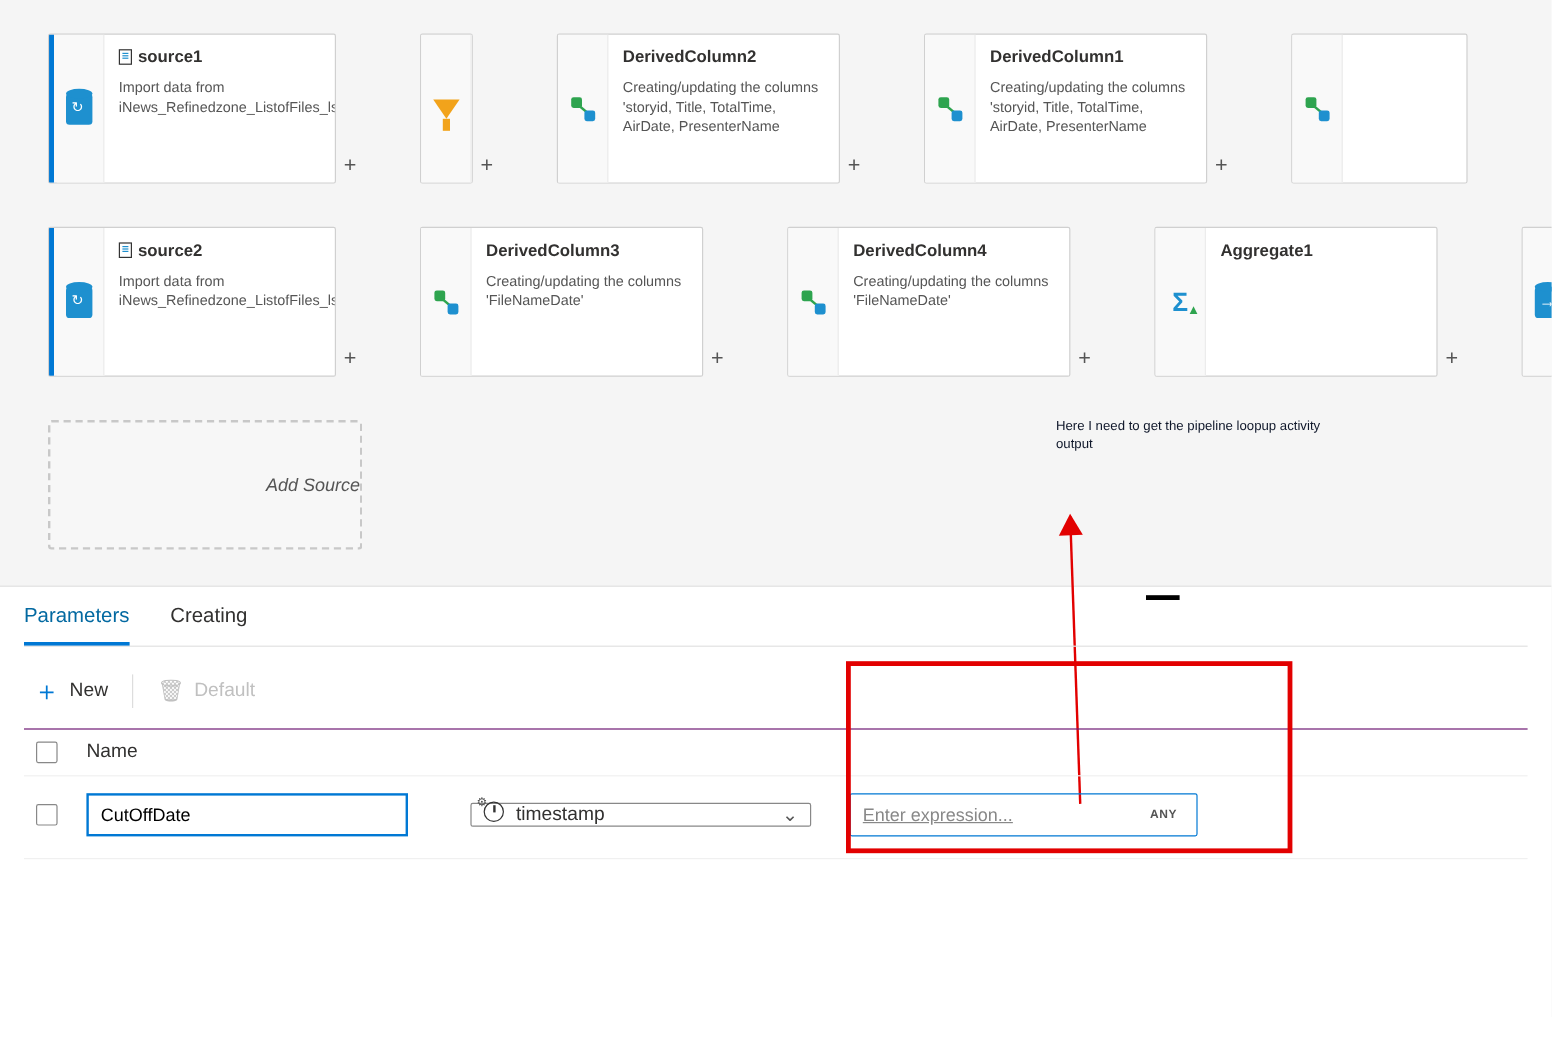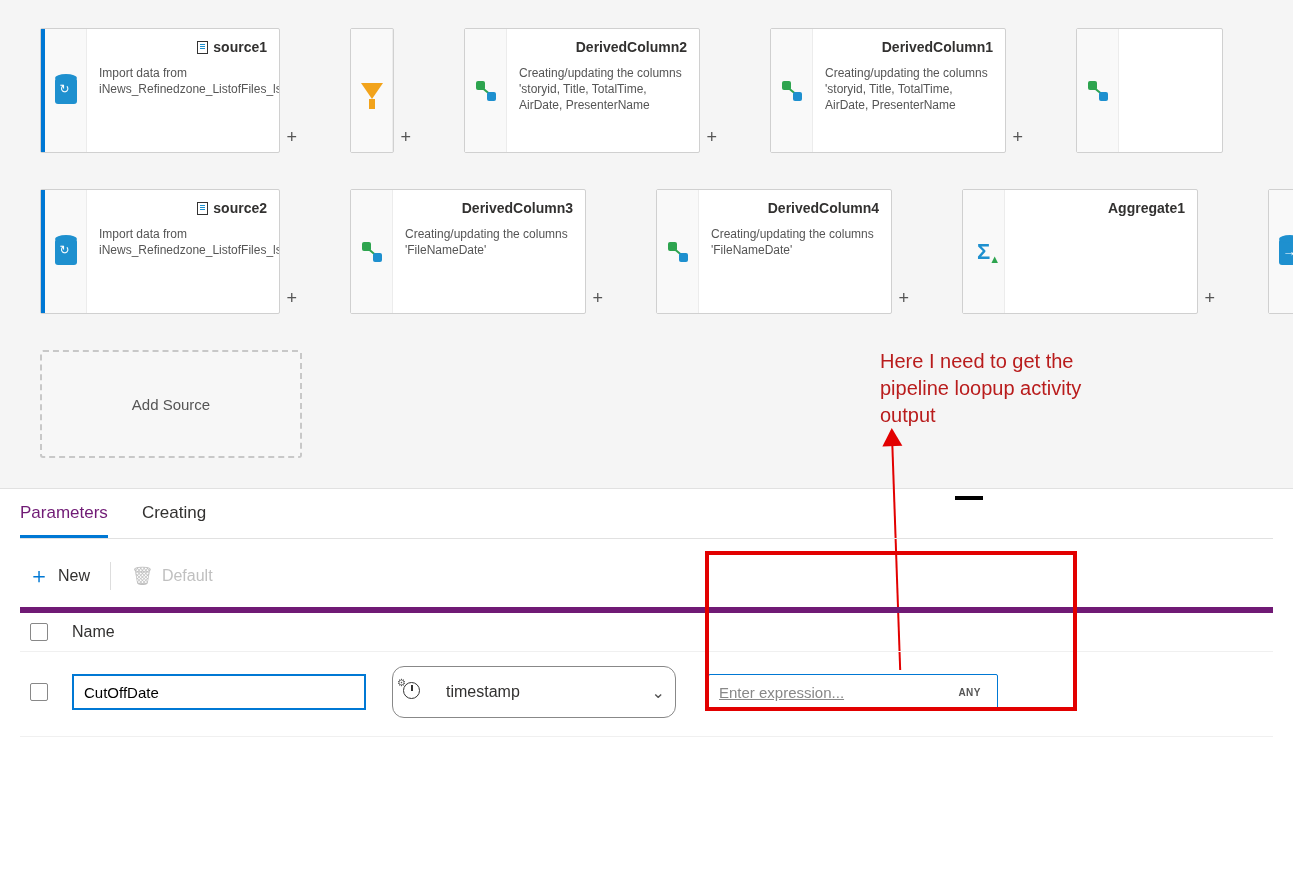--- a/index.html
+++ b/index.html
@@ -32,39 +32,40 @@
   .accent { width: 4px; background: #0078d4; }
   .icon-col {
     width: 42px;
     display: flex;
     align-items: center;
     justify-content: center;
     background: #f9f9f9;
     border-right: 1px solid #ececec;
   }
   .body-col { padding: 10px 12px 8px 12px; width: 192px; overflow: hidden; }
-  .node-title { font-weight: 600; font-size: 14px; margin-bottom: 10px; white-space: nowrap; text-align: right; }
+  .node-title { font-weight: 600; font-size: 14px; margin-bottom: 10px; white-space: nowrap; }
   .node-desc { font-size: 12px; color: #555; line-height: 1.35; }
   .plus {
     position: absolute;
     bottom: 4px; right: -18px;
     font-size: 18px; color: #555;
     font-weight: 400;
   }
   .add-source {
     width: 262px;
     height: 108px;
     border: 2px dashed #c8c8c8;
     display: flex;
     align-items: center;
-    justify-content: center;
+    justify-content: flex-end;
     color: #555;
     font-size: 15px;
     background: #f7f7f7;
     border-radius: 3px;
+    font-style: italic;
   }
   
   .ic-db {
     width: 22px; height: 26px; background: #1e90cf; border-radius: 3px;
     position: relative;
   }
   .ic-db::before{content:'';position:absolute;top:-4px;left:0;width:22px;height:8px;background:#1e90cf;border-radius:50%;}
   .ic-db::after{content:'↻';position:absolute;color:#fff;font-size:12px;left:5px;top:4px;}
   .ic-funnel{width:0;height:0;border-left:11px solid transparent;border-right:11px solid transparent;border-top:16px solid #f2a31b;position:relative;}
   .ic-funnel::after{content:'';position:absolute;left:-3px;top:0;width:6px;height:10px;background:#f2a31b;}
@@ -76,52 +77,52 @@
   .ic-agg::after{content:'▲';color:#2ea44f;font-size:11px;position:absolute;right:-10px;bottom:0;}
   .ic-sink{width:22px;height:26px;background:#1e90cf;border-radius:3px;position:relative;}
   .ic-sink::before{content:'';position:absolute;top:-4px;left:0;width:22px;height:8px;background:#1e90cf;border-radius:50%;}
   .ic-sink::after{content:'→';position:absolute;color:#fff;font-size:14px;left:4px;top:4px;}
   
   .panel { padding: 0 20px 40px 20px; position: relative; }
   .tabs { display: flex; gap: 34px; padding: 14px 0 0 0; border-bottom: 1px solid #e1e1e1; }
   .tab {
     font-size: 17px; padding-bottom: 12px; cursor: pointer; color: #323130;
   }
-  .tab.active { border-bottom: 3px solid #0078d4; color: #701a75; font-weight: 400; }
+  .tab.active { border-bottom: 3px solid #0078d4; color: #0369a1; font-weight: 400; }
   .toolbar { display: flex; align-items: center; gap: 20px; padding: 22px 0 16px 8px; }
   .tb-btn { display: flex; align-items: center; gap: 8px; font-size: 16px; cursor: pointer; }
   .tb-btn.dis { color: #c0c0c0; }
   .tb-sep { width:1px; height:28px; background:#ddd; }
-  .grid-head { display: flex; padding: 10px 0; border-top:6px solid #701a75; border-bottom:1px solid #f0f0f0;}
+  .grid-head { display: flex; padding: 10px 0; border-top:1px solid #701a75; border-bottom:1px solid #f0f0f0;}
   .grid-row { display: flex; padding: 14px 0 18px 0; border-bottom:1px solid #f0f0f0; align-items:center;}
   .col-chk { width: 52px; padding-left:10px; }
   .col-name { width: 320px; font-size:16px; }
   .col-type { width: 316px; font-size:16px; }
   .col-def { width: 360px; font-size:16px; }
   .chkbox { width:18px;height:18px;border:1px solid #888;border-radius:2px;background:#fff;}
   .txt-input {
-    width: 294px; height: 36px; border: 2px solid #0078d4; padding: 0 10px; font-size:15px;
+    width: 268px; height: 36px; border: 2px solid #0078d4; padding: 0 10px; font-size:15px;
   }
   .sel {
-    width: 284px; height: 52px; border: 1px solid #888; border-radius:12px;
-    display:flex; align-items:center; padding:0 10px; gap:26px; position:relative;
+    width: 284px; height: 20px; border: 1px solid #888; border-radius:2px;
+    display:flex; align-items:center; padding:0 10px; gap:10px; position:relative;
   }
   .sel .chev{position:absolute;right:10px;color:#555;}
   .expr {
     width: 290px; height: 36px; border:1px solid #0078d4; border-radius:2px;
     display:flex;align-items:center;padding:0 10px;color:#888;font-size:15px;position:relative;text-decoration:underline;
   }
   .expr .any{position:absolute;right:16px;font-size:10px;color:#555;font-weight:600;letter-spacing:0.5px;}
   .red-box {
     position:absolute; border:4px solid #e20000; z-index:5;
     left: 705px; top: 62px; width: 372px; height: 160px;
   }
   .anno {
-    position: absolute; left: 880px; top: 348px; color: #b91c1c;
-    font-size: 20px; line-height: 1.35; width: 230px;
+    position: absolute; left: 880px; top: 348px; color: #0f172a;
+    font-size: 11px; line-height: 1.35; width: 230px;
   }
   .anno-arrow{
     position:absolute; left:895px; top:430px; width:2px; height:240px; background:#e20000;
     transform: rotate(-2deg);
   }
   .anno-arrow::before{
     content:''; position:absolute;top:-2px;left:-9px;
     border-left:10px solid transparent;border-right:10px solid transparent;border-bottom:18px solid #e20000;
   }
   .small-dash{position:absolute;left:955px;top:496px;width:28px;height:4px;background:#000;}

